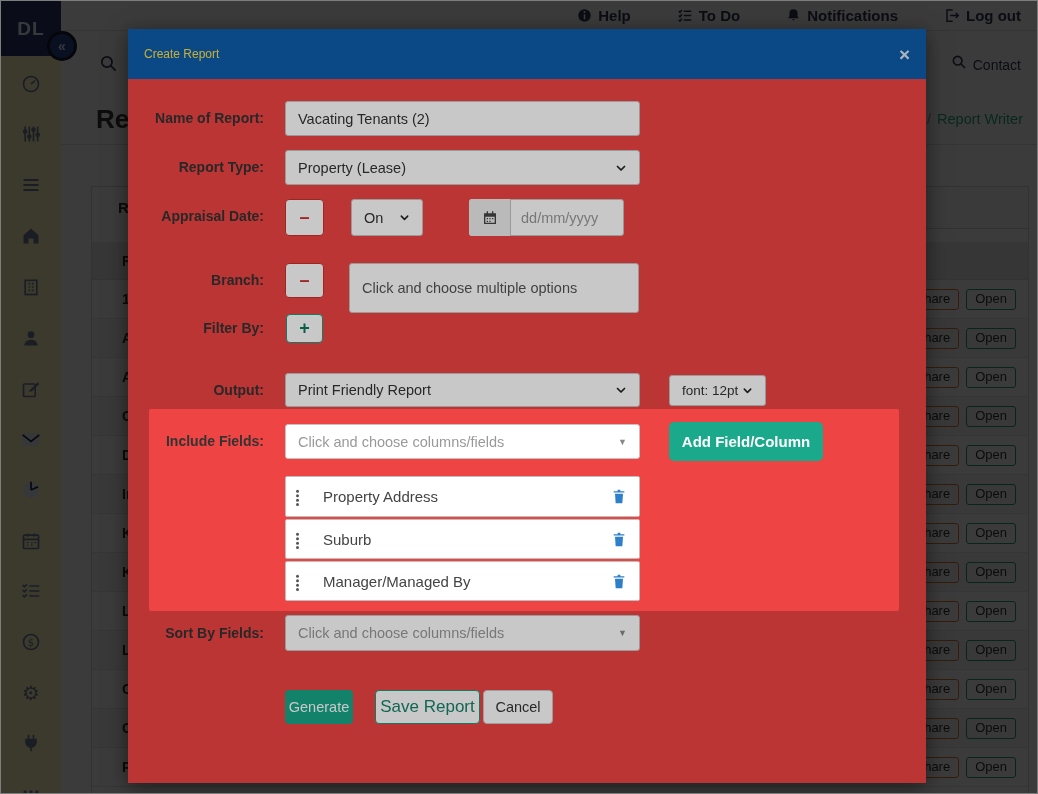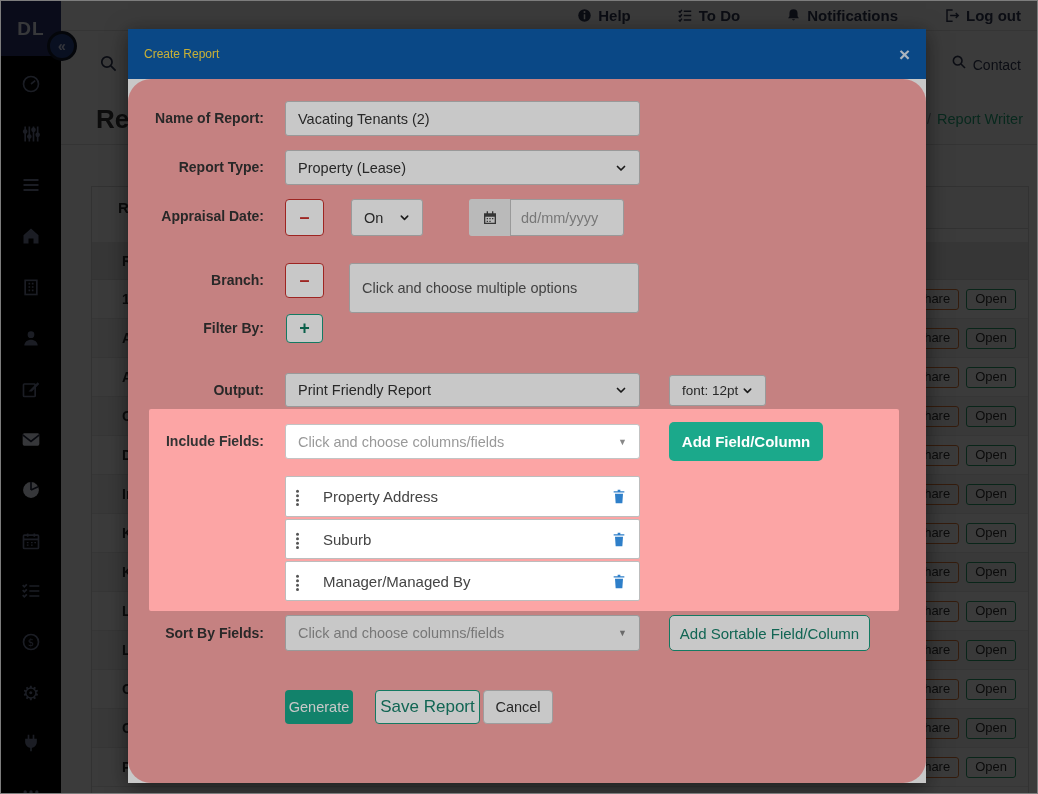--- a/index.html
+++ b/index.html
@@ -15,21 +15,21 @@
     border-bottom:1px solid #e3e3e3;display:flex;justify-content:flex-end;align-items:center;
     gap:46px;padding-right:16px;}
   .topbar-item{display:flex;gap:6px;align-items:center;font-size:15px;font-weight:700;color:#333a56;cursor:pointer;}
   .topbar-item svg{display:block;}
 
   .subbar{position:absolute;left:60px;top:31px;right:0;height:64px;background:#fff;}
   .subbar .searchicon{position:absolute;left:38px;top:22px;color:#333a56;}
   .contact{position:absolute;right:16px;top:22px;display:flex;gap:6px;align-items:flex-end;
     font-size:14px;font-weight:400;color:#333a56;cursor:pointer;}
 
-  .sidebar{position:absolute;left:0;top:0;width:60px;bottom:0;background:#000000;}
+  .sidebar{position:absolute;left:0;top:0;width:60px;bottom:0;background:#fef9c3;}
   .logo{height:55px;background:#2c3873;color:#eef0fa;display:flex;align-items:center;
     justify-content:center;font-size:19px;font-weight:600;letter-spacing:1px;}
   .collapse{position:absolute;left:46px;top:30px;width:30px;height:30px;border-radius:50%;
     background:#2a4890;color:#dfe6ff;display:flex;align-items:center;justify-content:center;
     font-size:14px;font-weight:700;border:3px solid #161b2e;z-index:2;cursor:pointer;}
   .sicon{position:absolute;left:20px;width:20px;height:20px;color:#77819f;}
   .sicon.bright{color:#e9edf7;}
   .sicon.glyph{font-size:20px;line-height:20px;font-family:"DejaVu Sans",sans-serif;text-align:center;}
 
   .content{position:absolute;left:60px;top:95px;right:0;bottom:0;background:#fff;}
@@ -58,21 +58,21 @@
   .backdrop{position:absolute;inset:0;background:rgba(0,0,0,0.70);z-index:5;}
   .spotlight{position:absolute;left:148px;top:408px;width:750px;height:202px;z-index:20;
     box-shadow:0 0 0 1400px rgba(0,0,0,0.215);pointer-events:none;border-radius:2px;}
 
   
   .modal{position:absolute;left:127px;top:28px;width:798px;height:754px;background:#fff;z-index:10;
     box-shadow:0 4px 20px rgba(0,0,0,0.5);}
   .modal-header{height:50px;background:#0e5cab;display:flex;align-items:center;padding:0 16px;}
   .modal-title{color:#fde047;font-size:12px;font-weight:400;}
   .modal-close{margin-left:auto;color:#fff;opacity:.85;font-size:19px;font-weight:700;cursor:pointer;line-height:1;}
-  .modal-body{position:absolute;top:50px;left:0;right:0;bottom:0;background:#fca5a5;border-radius:23px;}
+  .modal-body{position:absolute;top:50px;left:0;right:0;bottom:0;background:#ef4444;}
 
   .mlabel{position:absolute;left:0;width:136px;text-align:right;font-size:14px;font-weight:700;
     color:#333;white-space:nowrap;}
   .ctrl{position:absolute;border:1px solid #c3c3c3;border-radius:3px;background:#fff;
     font-size:14.5px;color:#333;display:flex;align-items:center;padding:0 12px;}
   .ctrl .ph{color:#999;}
   .ctrl .muted{color:#555;}
   .ctrl .chev{margin-left:auto;color:#222;display:flex;}
   .ctrl .caret{margin-left:auto;color:#888;font-size:9px;}
   .addon{width:42px;align-self:stretch;margin:-1px 0 -1px -13px;background:#eee;
@@ -429,21 +429,20 @@
               <path fill="currentColor" d="M10 2h4v2h6v2H4V4h6zM6 8h12l-1 14H7z"></path>
             </svg>
           </span>
       </div>
 
       <div class="mlabel" style="top:546px">Sort By Fields:</div>
       <div class="ctrl" style="left:157px;top:536px;width:355px;height:36px">
         <span class="ph">Click and choose columns/fields</span>
         <span class="caret">▼</span>
       </div>
-      <button class="btn add-outline" style="left:541px;top:536px;width:201px;height:36px">Add Sortable Field/Column</button>
 
       <button class="btn generate" style="left:157px;top:611px;width:68px;height:34px">Generate</button>
       <button class="btn save" style="left:247px;top:611px;width:105px;height:34px">Save Report</button>
       <button class="btn cancel" style="left:355px;top:611px;width:70px;height:34px">Cancel</button>
     </div>
   </div>
 
   <div class="spotlight"></div>
 
 </div>

